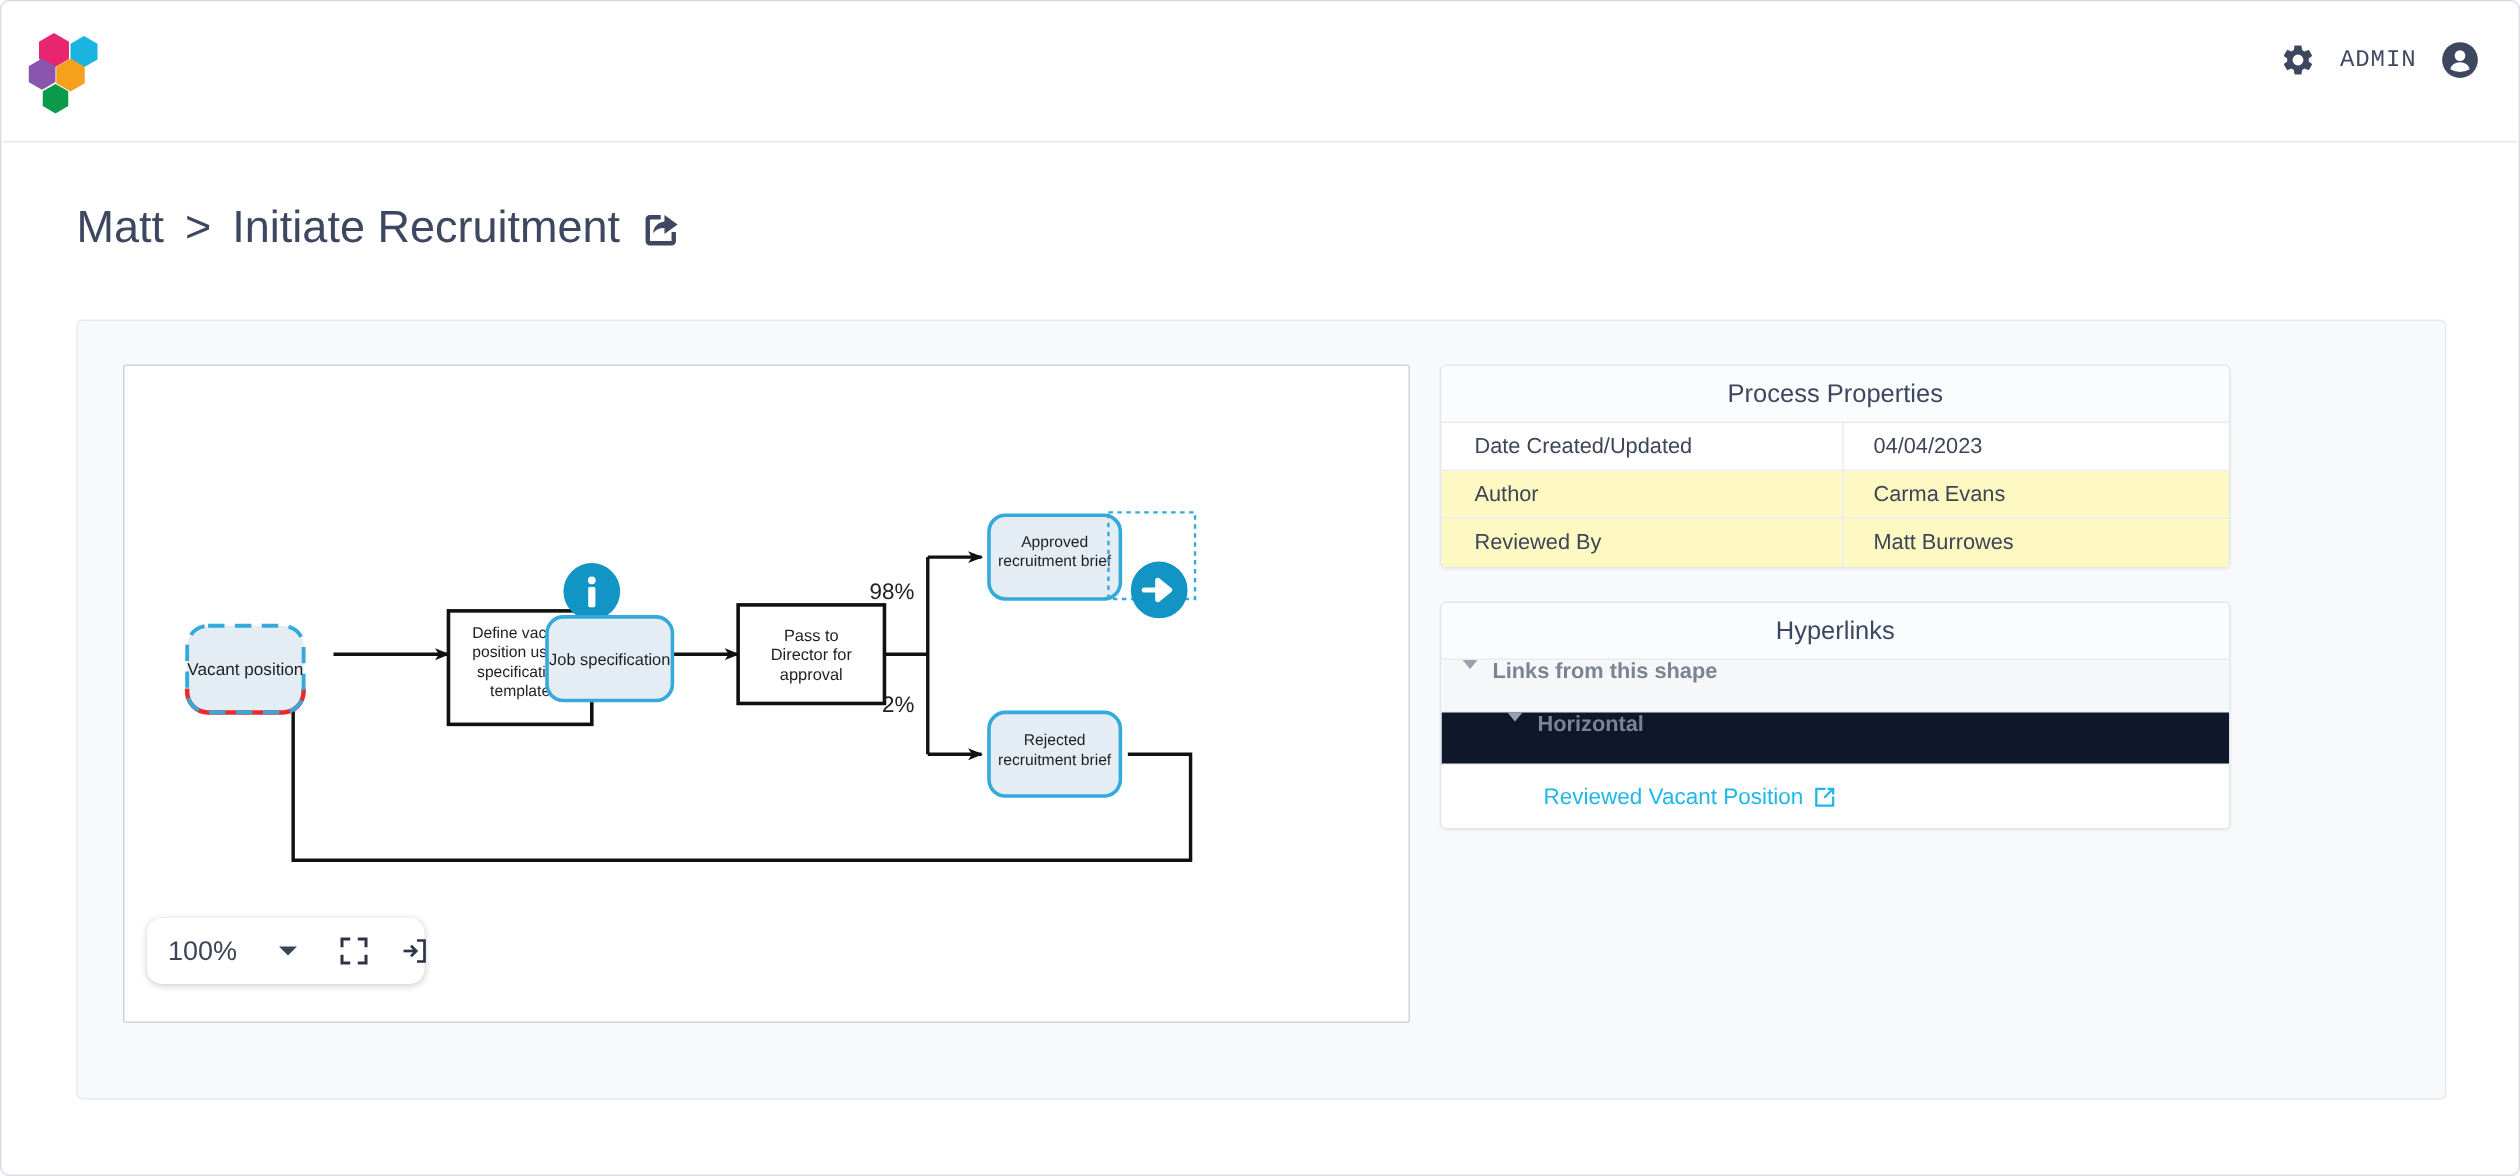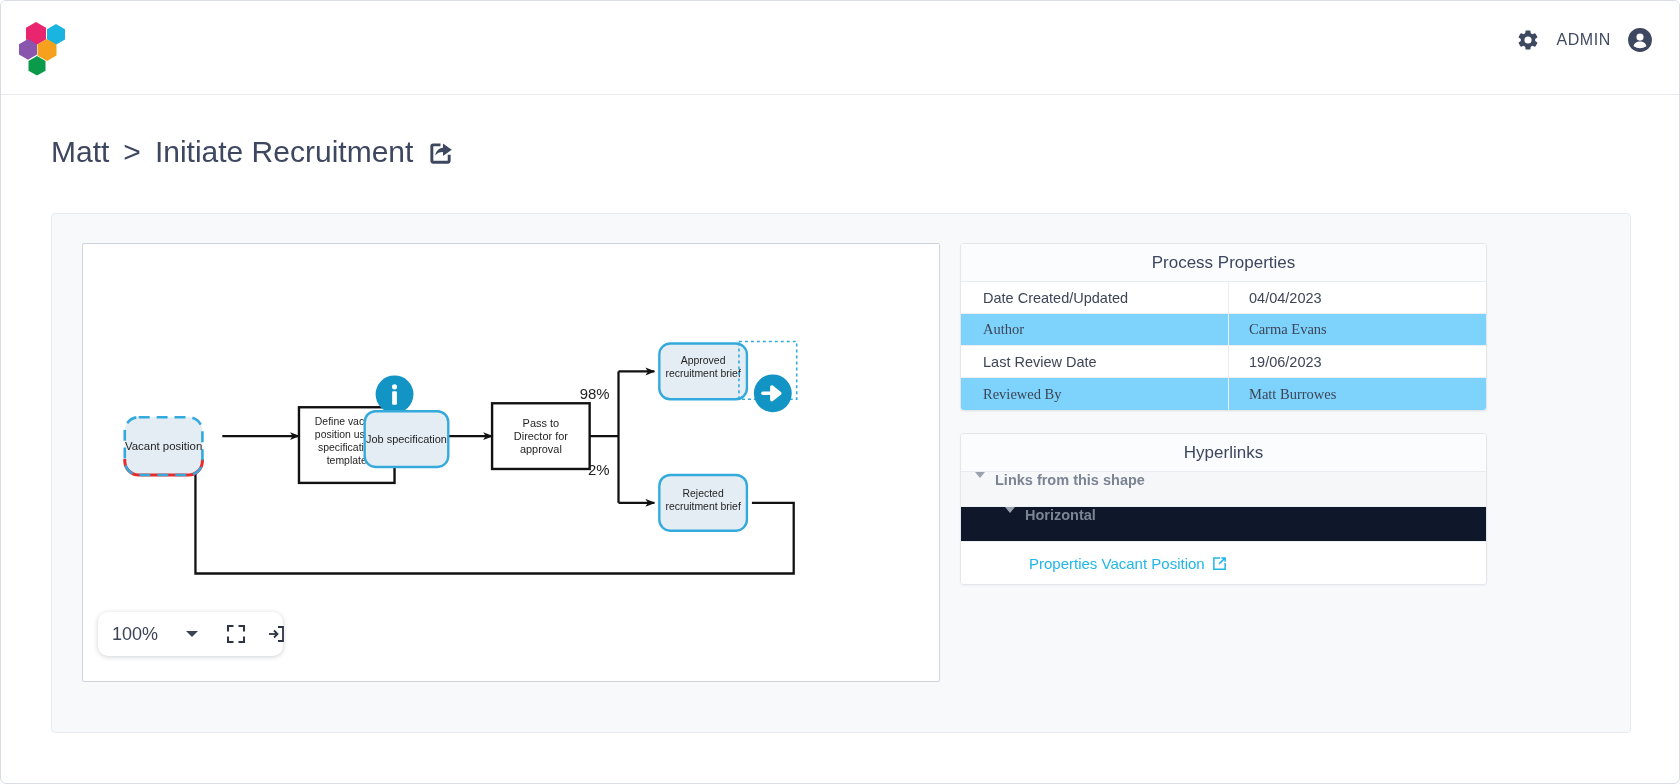--- a/index.html
+++ b/index.html
@@ -23,21 +23,21 @@
   .header {
     position: absolute; left: 0; top: 0;
     width: 100%; height: 94px;
     background: #ffffff;
     border-bottom: 1px solid #e8eaee;
     display: flex; align-items: center;
   }
   .logo { position: absolute; left: 18px; top: 17px; width: 56px; height: 60px; }
   .header-right {
     position: absolute; right: 26px; top: 0; height: 77px;
-    display: flex; align-items: center; gap: 16px;
+    display: flex; align-items: center; gap: 16px; font-family: Liberation Mono, monospace;
   }
   .gear-ico { width: 24px; height: 24px; display:block; }
   .admin-label {
     font-size: 16px; letter-spacing: 0.6px;
     color: #414a61; font-weight: 400;
   }
   .avatar-ico { width: 26px; height: 26px; display:block; }
 
   
   .breadcrumb {
@@ -100,21 +100,21 @@
   }
   .panel-title {
     height: 38px; line-height: 38px;
     text-align: center;
     font-size: 17px; color: #3e4760;
     background: #fbfcfd;
     border-bottom: 1px solid #e8ebef;
   }
   .prop-row { display: flex; border-bottom: 1px solid #eaedf1; height: 32px; }
   .prop-row:last-child { border-bottom: none; }
-  .prop-row.alt { background: #7dd3fc; font-family: Liberation Serif, serif; }
+  .prop-row.alt { background: #fef9c3; }
   .prop-key {
     width: 268px; padding-left: 22px;
     font-size: 14.5px; color: #3d4557;
     display: flex; align-items: center;
     border-right: 1px solid #eaedf1;
   }
   .prop-val {
     flex: 1; padding-left: 20px;
     font-size: 14.5px; color: #3d4557;
     display: flex; align-items: center;
@@ -308,43 +308,39 @@
       <div class="panel">
         <div class="panel-title">Process Properties</div>
         <div class="prop-row">
           <div class="prop-key">Date Created/Updated</div>
           <div class="prop-val">04/04/2023</div>
         </div>
         <div class="prop-row alt">
           <div class="prop-key">Author</div>
           <div class="prop-val">Carma Evans</div>
         </div>
-        <div class="prop-row">
-          <div class="prop-key">Last Review Date</div>
-          <div class="prop-val">19/06/2023</div>
-        </div>
         <div class="prop-row alt">
           <div class="prop-key">Reviewed By</div>
           <div class="prop-val">Matt Burrowes</div>
         </div>
       </div>
 
       <div class="panel">
         <div class="panel-title">Hyperlinks</div>
         <div class="hl-row">
           <span class="hl-caret"></span>
           <span class="hl-label">Links from this shape</span>
         </div>
         <div class="hl-row level2">
           <span class="hl-caret"></span>
           <span class="hl-label">Horizontal</span>
         </div>
         <div class="hl-link-row">
           <a class="hl-link" href="#">
-            <span>Properties Vacant Position</span>
+            <span>Reviewed Vacant Position</span>
             <span>
               <svg class="ext-ico" viewBox="0 0 16 16" aria-hidden="true">
                 <path fill="none" stroke="#1fb6e8" stroke-width="1.6" d="M8.6 2H2v12h12V7.4"></path>
                 <path fill="none" stroke="#1fb6e8" stroke-width="1.6" d="M10 2h4v4M14 2L7.6 8.4"></path>
               </svg>
             </span>
           </a>
         </div>
       </div>
 

